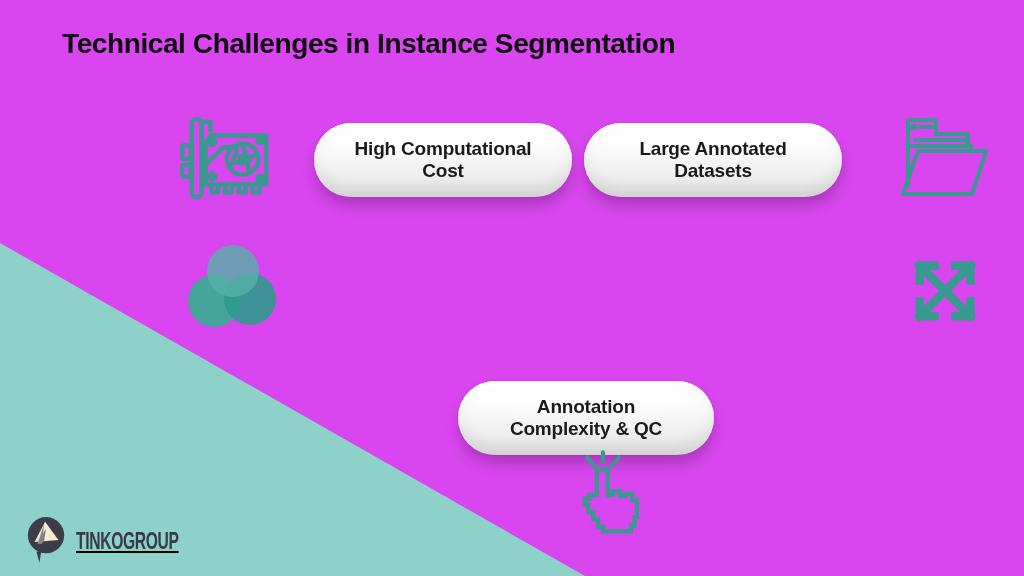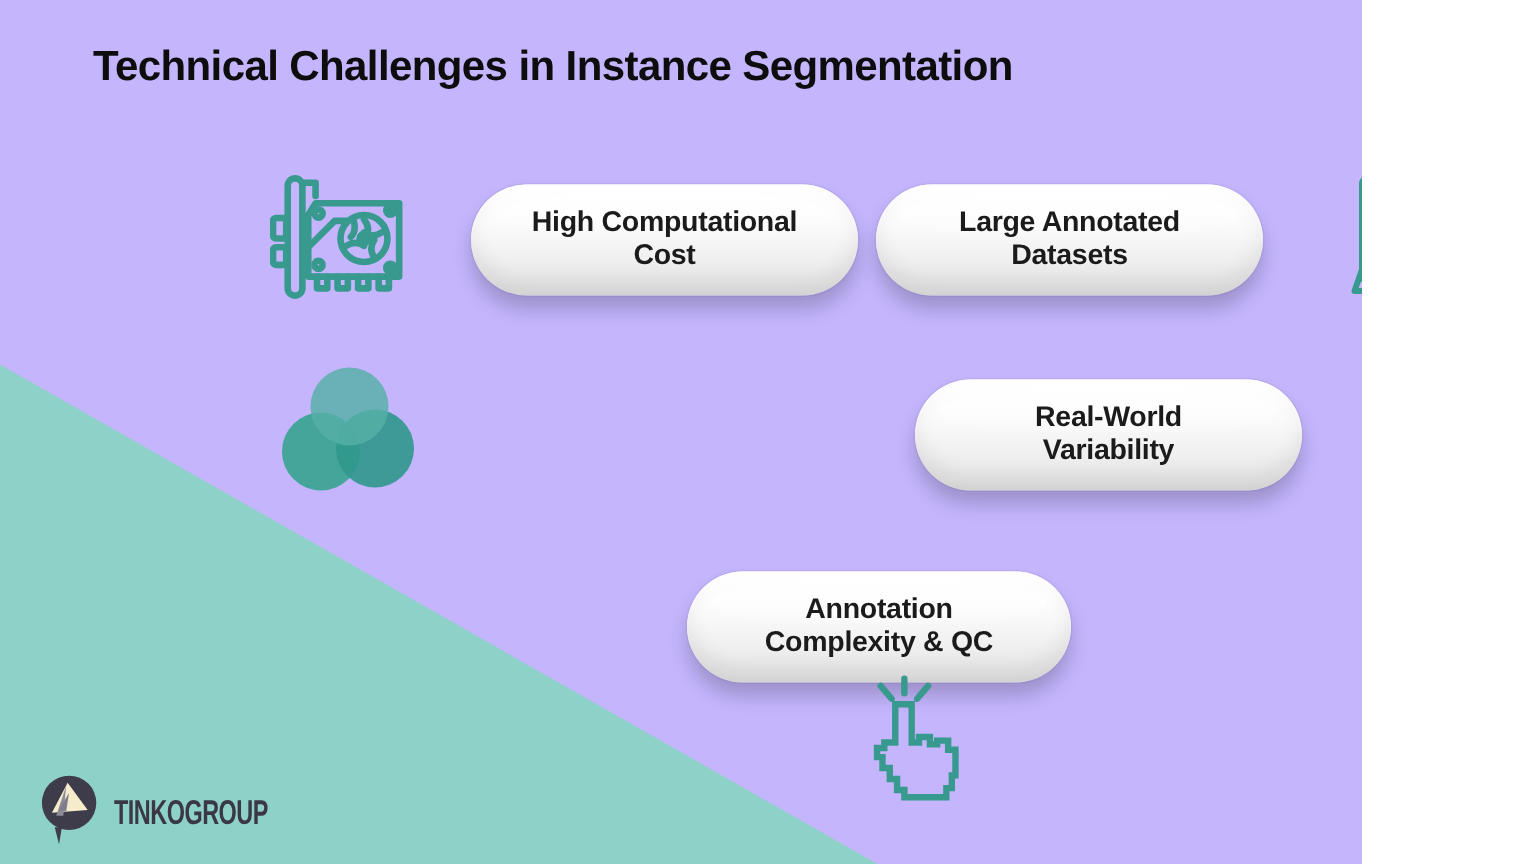--- a/index.html
+++ b/index.html
@@ -1,18 +1,18 @@
 <!DOCTYPE html>
 <html><head>
 <meta charset="utf-8">
 <style>
   html,body{margin:0;padding:0;}
   body{width:1024px;height:576px;overflow:hidden;background:#ffffff;
        font-family:"Liberation Sans", sans-serif;}
-  .canvas{position:relative;width:908px;height:576px;background:#c4b5fd;overflow:hidden;}
+  .canvas{position:relative;width:1024px;height:576px;background:#d946ef;overflow:hidden;}
 
   .triangle-svg{position:absolute;left:0;top:0;width:1024px;height:576px;z-index:0;pointer-events:none;}
 
   .title{position:absolute;left:62px;top:28px;z-index:2;
          font-size:28px;font-weight:700;color:#0d0d0d;letter-spacing:-0.4px;}
 
   .pill{position:absolute;width:258px;height:74px;border-radius:38px;z-index:2;
         background:linear-gradient(180deg,#ffffff 0%,#fafafa 38%,#eeeeee 72%,#e1e1e1 100%);
         box-shadow:0 9px 13px rgba(0,0,0,0.20),
                    inset 0 -9px 14px rgba(0,0,0,0.07),
@@ -31,21 +31,21 @@
   .pill-4{left:610px;top:253px;}
   .pill-5{left:458px;top:381px;width:256px;}
 
   .icon{position:absolute;z-index:2;}
   .icon-gpu{left:180px;top:114px;width:94px;height:88px;}
   .icon-folder{left:891px;top:116px;width:100px;height:84px;}
   .icon-venn{left:186px;top:242px;width:94px;height:92px;}
   .icon-expand{left:905px;top:251px;width:80px;height:80px;}
   .icon-cursor{left:568px;top:450px;width:82px;height:90px;}
 
-  .logo{position:absolute;left:26px;top:514px;z-index:2;display:flex;align-items:center;}
+  .logo{position:absolute;left:26px;top:514px;z-index:2;display:flex;align-items:center;text-decoration:underline;}
   .logo-mark{width:42px;height:52px;}
   .logo-text{margin-left:8px;margin-top:2px;font-size:23px;font-weight:700;color:#3a3844;
              letter-spacing:-0.5px;transform:scaleX(0.68);transform-origin:left center;}
 </style>
 </head>
 <body>
 
 <div class="canvas">
 
   <svg class="triangle-svg" viewBox="0 0 1024 576" xmlns="http://www.w3.org/2000/svg">
@@ -91,24 +91,20 @@
     <path d="M12 78 L27 35 H95 L81 78 Z"></path>
   </svg>
 
   <svg class="icon icon-venn" viewBox="0 0 94 92" xmlns="http://www.w3.org/2000/svg">
     <circle cx="28" cy="59" r="26" fill="#45a59a"></circle>
     <circle cx="64" cy="57" r="26" fill="#31988d" opacity="0.92"></circle>
     <circle cx="47" cy="29" r="26" fill="#55b0a7" opacity="0.82"></circle>
   </svg>
 
 
-  <div class="pill pill-4">
-    <div class="pill-label">Real-World
-Variability</div>
-  </div>
 
   <svg class="icon icon-expand" viewBox="0 0 76 76" fill="none" stroke="#38998e" stroke-width="8" stroke-linecap="square" stroke-linejoin="miter" xmlns="http://www.w3.org/2000/svg">
     <path d="M14 14 L62 62 M62 14 L14 62"></path>
     <path d="M14 28 V14 H28"></path>
     <path d="M48 14 H62 V28"></path>
     <path d="M62 48 V62 H48"></path>
     <path d="M28 62 H14 V48"></path>
   </svg>
 
   <div class="pill pill-5">

